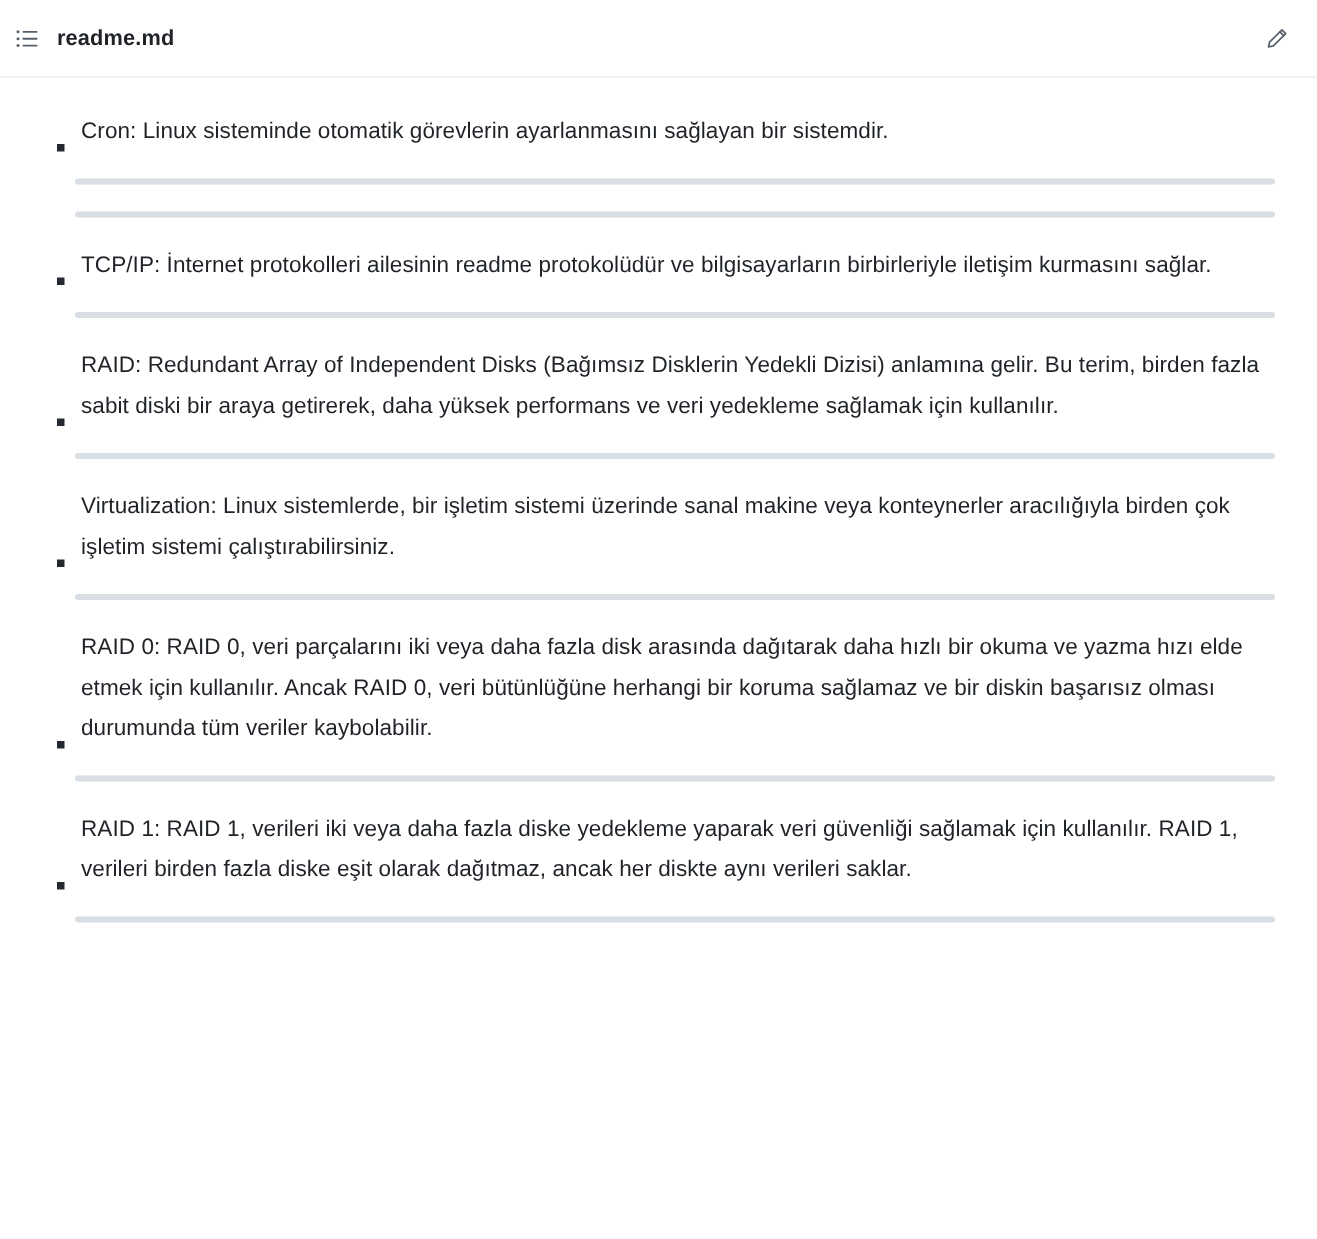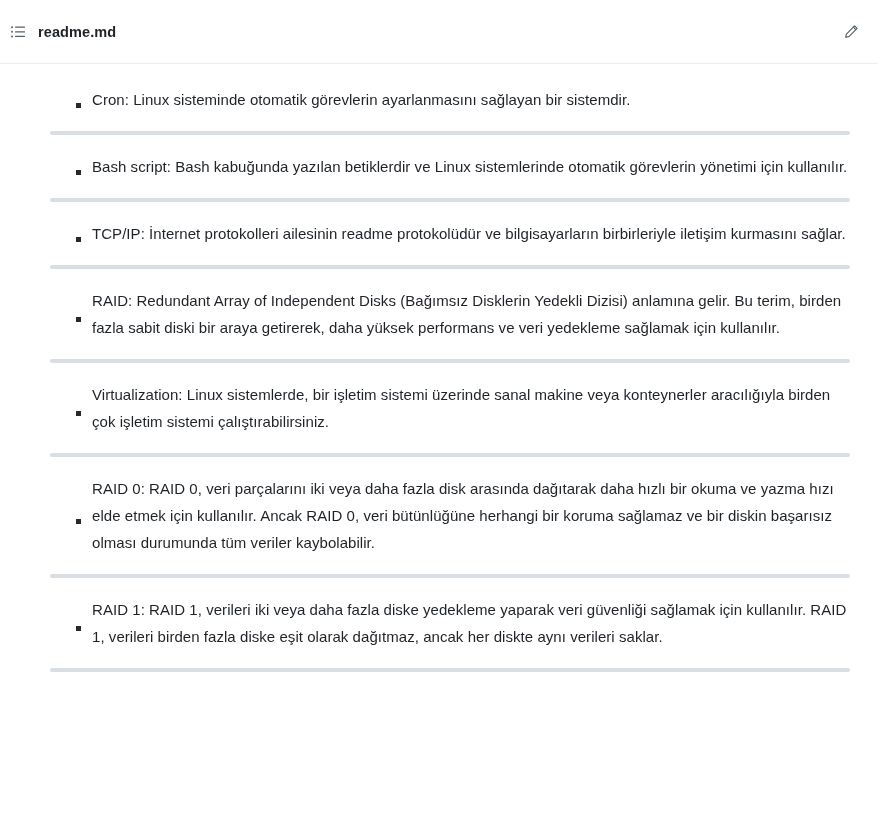--- a/index.html
+++ b/index.html
@@ -10,21 +10,21 @@
   body {
     width: 878px;
     height: 826px;
     font-family: "Liberation Sans", sans-serif;
     color: #24292f;
     overflow: hidden;
   }
 
   
   .file-header {
-    height: 64px;
+    height: 52px;
     box-sizing: border-box;
     display: flex;
     align-items: center;
     padding: 0 16px 0 6px;
     border-bottom: 1px solid #eceef0;
     background: #ffffff;
   }
   .toc-icon {
     width: 24px;
     height: 24px;
@@ -62,23 +62,22 @@
     list-style: none;
     margin: 0;
     padding: 0;
   }
   .md-item {
     padding: 0;
     margin: 0;
   }
   .md-item-row {
     display: flex;
-    align-items: center;
+    align-items: flex-end;
     padding: 0 28px 0 38px;
-    margin-left: 38px;
   }
   .bullet {
     flex: 0 0 auto;
     width: 5px;
     height: 5px;
     background: #24292f;
     margin-top: 11px;
     margin-right: 11px;
   }
   .md-text {
@@ -131,24 +130,20 @@
     <li class="md-item">
       <div class="md-item-row">
         <span class="bullet"></span>
         <span class="md-text">Cron: Linux sisteminde otomatik görevlerin ayarlanmasını sağlayan bir sistemdir.</span>
       </div>
       <div class="divider"></div>
     </li>
 
 
     <li class="md-item">
-      <div class="md-item-row">
-        <span class="bullet"></span>
-        <span class="md-text">Bash script: Bash kabuğunda yazılan betiklerdir ve Linux sistemlerinde otomatik görevlerin yönetimi için kullanılır.</span>
-      </div>
       <div class="divider"></div>
     </li>
 
     <li class="md-item">
       <div class="md-item-row">
         <span class="bullet"></span>
         <span class="md-text">TCP/IP: İnternet protokolleri ailesinin readme protokolüdür ve bilgisayarların birbirleriyle iletişim kurmasını sağlar.</span>
       </div>
       <div class="divider"></div>
     </li>

